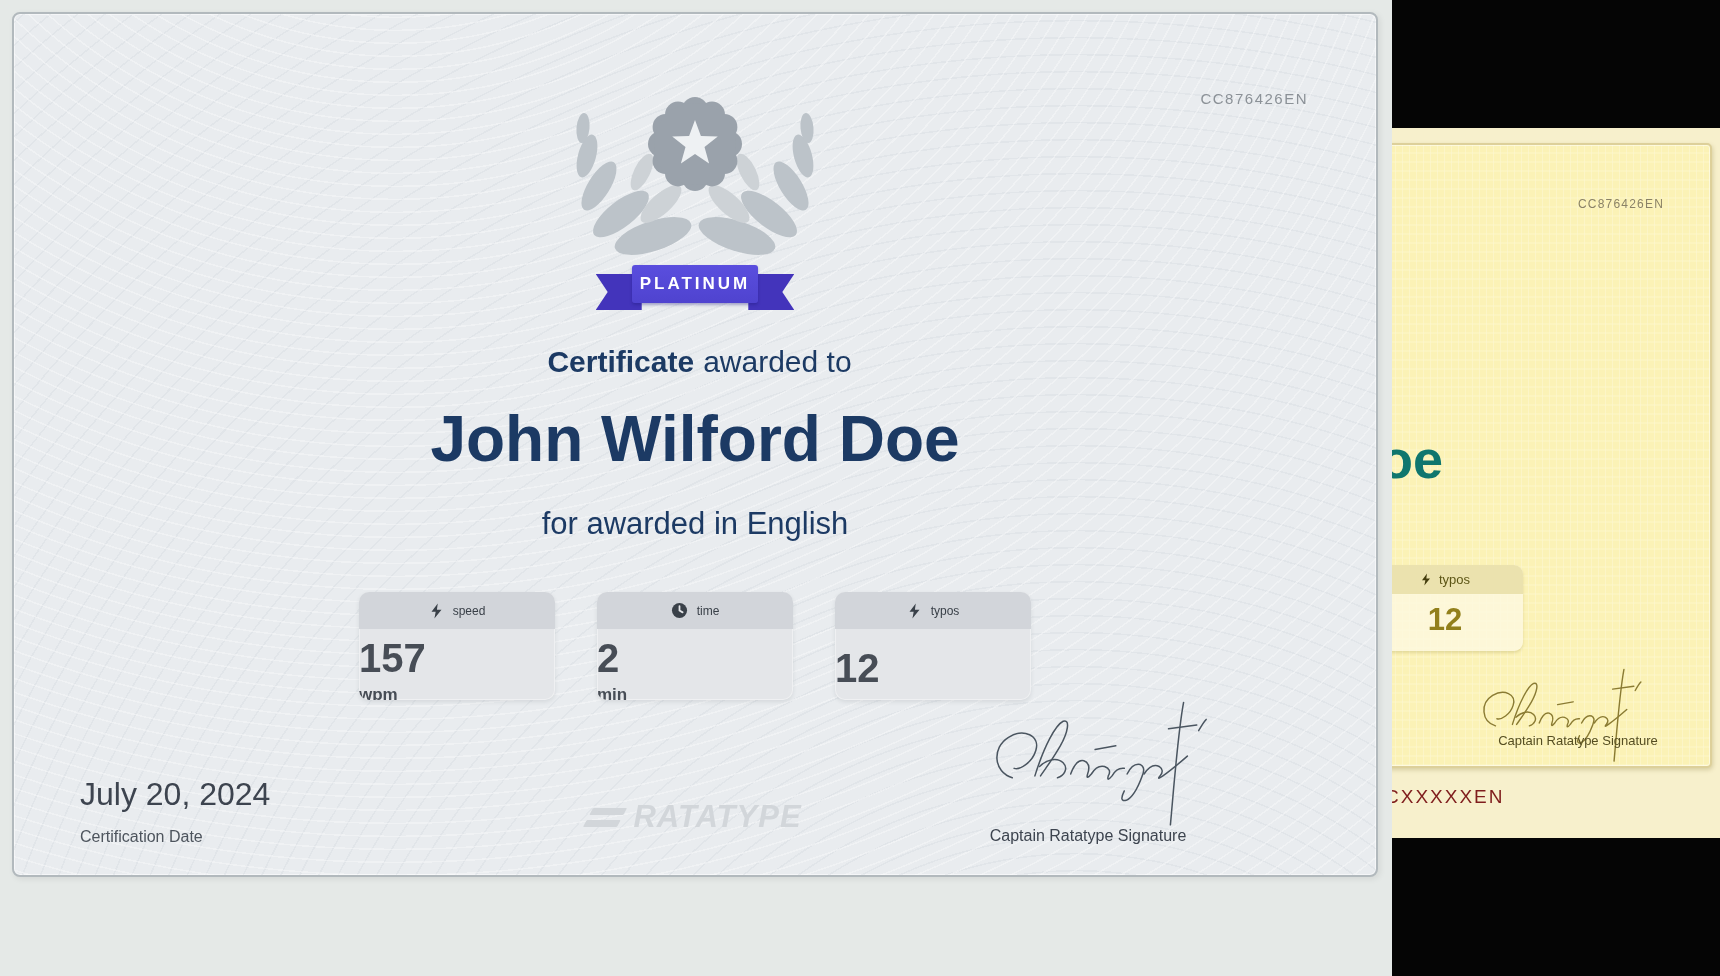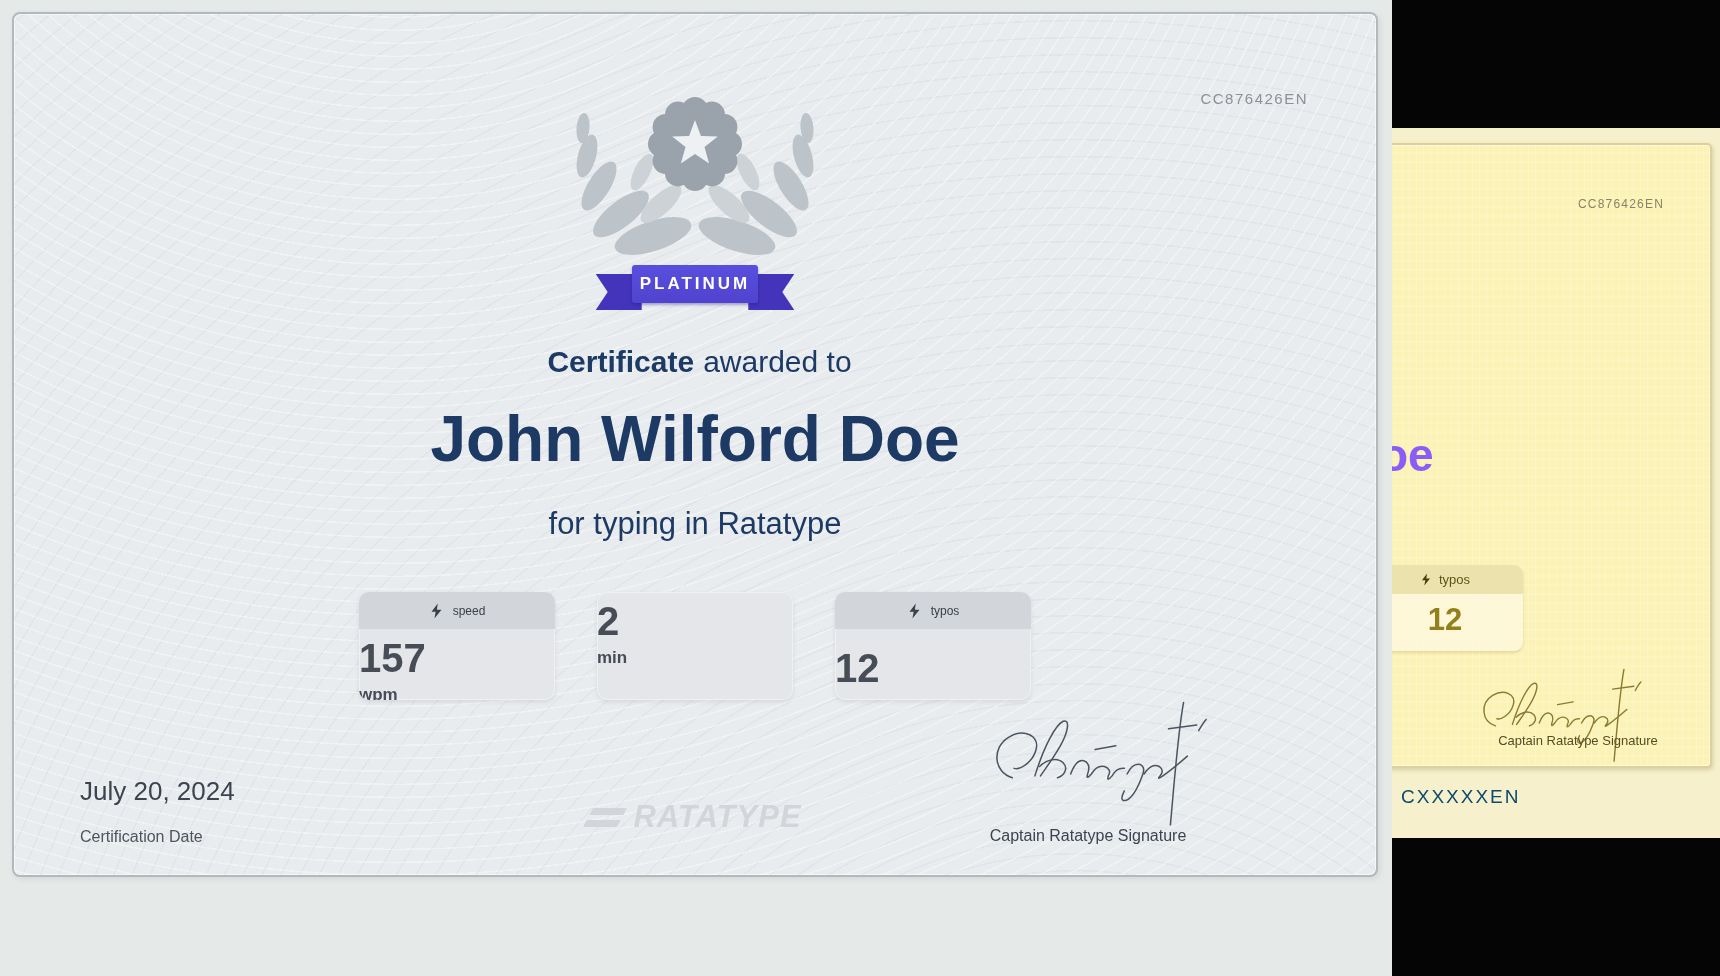--- a/index.html
+++ b/index.html
@@ -50,21 +50,21 @@
     overflow:hidden;
   }
   .card-head {
     height:37px; background:#d2d5da; display:flex; align-items:center; justify-content:center; gap:9px;
   }
   .card-head .lbl { font-size:12px; color:#383f47; }
   .card-body { height:71px; display:flex; align-items:baseline; justify-content:center; gap:7px; padding-top:14px;flex-direction:column; }
   .card-body .val { font-size:40px; font-weight:700; color:#474d56; line-height:1; }
   .card-body .unit { font-size:17px; font-weight:700; color:#474d56; }
 
-  .date-val { position:absolute; left:66px; top:762px; font-size:26px; color:#3d444f; z-index:2;}
+  .date-val { position:absolute; left:66px; top:762px; font-size:32px; color:#3d444f; z-index:2;}
   .date-lbl { position:absolute; left:66px; top:814px; font-size:16px; color:#4d545d; z-index:2;}
 
   .logo { position:absolute; top:773px; left:0; right:0; display:flex; justify-content:center; align-items:center; gap:11px; z-index:2;margin-top:12px;}
   .logo-mark { display:flex; flex-direction:column; gap:5px; transform:skewX(-28deg); }
   .logo-mark i { display:block; width:34px; height:7px; background:#d2d6da; border-radius:1px; }
   .logo-text { font-size:31px; font-weight:700; font-style:italic; letter-spacing:1px; color:#d2d6da; }
 
   .sig-main { position:absolute; left:958px; top:664px; z-index:2; }
   .sig-lbl-main { position:absolute; left:924px; top:813px; width:300px; text-align:center; font-size:16px; color:#3d444f; z-index:2;}
 
@@ -76,33 +76,33 @@
     background:#fbf2b6; border:2px solid #ddd09a; border-radius:5px;
     box-shadow: inset 0 0 0 1px rgba(255,255,255,.5), 1px 2px 4px rgba(120,105,30,.25);
   }
   .y-inner::before {
     content:""; position:absolute; inset:0; border-radius:4px; pointer-events:none; opacity:.6;
     background:
       repeating-linear-gradient(90deg, rgba(255,255,255,.38) 0 1px, transparent 1px 7px),
       repeating-linear-gradient(0deg, rgba(255,253,235,.28) 0 2px, transparent 2px 9px);
   }
   .y-id { position:absolute; left:204px; top:52px; font-size:12px; letter-spacing:1.2px; color:#8a8266; z-index:2;}
-  .y-name { position:absolute; left:6px; top:283px; font-size:46px; font-weight:700; color:#8b5cf6; z-index:2;}
+  .y-name { position:absolute; left:6px; top:283px; font-size:54px; font-weight:700; color:#0f766e; z-index:2;}
   .y-card {
     position:absolute; left:-7px; top:420px; width:156px; height:86px; border-radius:9px;
     background:rgba(253,248,222,.85); overflow:hidden; z-index:2;
     box-shadow:0 2px 3px rgba(120,105,30,.18);
   }
   .y-card-head { height:29px; background:rgba(234,224,172,.95); display:flex; align-items:center; justify-content:center; gap:7px; }
   .y-card-head .lbl { font-size:13px; color:#5d5616; }
   .y-card-body { height:57px; display:flex; align-items:baseline; justify-content:center; padding-top:10px; }
   .y-card-body .val { font-size:31px; font-weight:700; color:#92801c; line-height:1; }
   .y-sig { position:absolute; left:100px; top:506px; z-index:2; }
   .y-sig-lbl { position:absolute; left:104px; top:588px; width:200px; text-align:center; font-size:13px; color:#554e22; z-index:2;}
-  .y-code { position:absolute; left:13px; top:658px; font-size:19px; letter-spacing:2px; color:#0c4a6e;margin-left:16px; }
+  .y-code { position:absolute; left:13px; top:658px; font-size:19px; letter-spacing:2px; color:#7f1d1d; }
 </style>
 </head>
 <body>
 
 <div id="stage">
 
   <div class="left-area">
     <div class="cert">
 
       <div class="cert-id">CC876426EN</div>
@@ -154,36 +154,43 @@
             <span>PLATINUM</span>
           </div>
         </div>
       </div>
 
       <div class="heading">
         <span class="b">Certificate</span><span>awarded to</span>
       </div>
 
       <div class="name">John Wilford Doe</div>
-      <div class="subtitle">for typing in Ratatype</div>
+      <div class="subtitle">for awarded in English</div>
 
       <div class="cards">
         <div class="card">
           <div class="card-head">
             <svg width="15" height="18" viewBox="0 0 18 20">
                 <path fill="#3a4149" d="M10.5,1 L3,11 H8 L6.5,19 L15,8.5 H9.5 Z"></path>
               </svg>
             <span class="lbl">speed</span>
           </div>
           <div class="card-body">
             <span class="val">157</span>
             <span class="unit">wpm</span>
           </div>
         </div>
         <div class="card">
+          <div class="card-head">
+            <svg width="17" height="17" viewBox="0 0 18 18">
+              <circle cx="9" cy="9" r="8" fill="#3a4149"></circle>
+              <path d="M9,4.5 L9,9 L12.3,11" stroke="#e4e6e9" stroke-width="1.9" fill="none" stroke-linecap="round"></path>
+            </svg>
+            <span class="lbl">time</span>
+          </div>
           <div class="card-body">
             <span class="val">2</span>
             <span class="unit">min</span>
           </div>
         </div>
         <div class="card">
           <div class="card-head">
             <svg width="15" height="18" viewBox="0 0 18 20">
                 <path fill="#3a4149" d="M10.5,1 L3,11 H8 L6.5,19 L15,8.5 H9.5 Z"></path>
               </svg>

